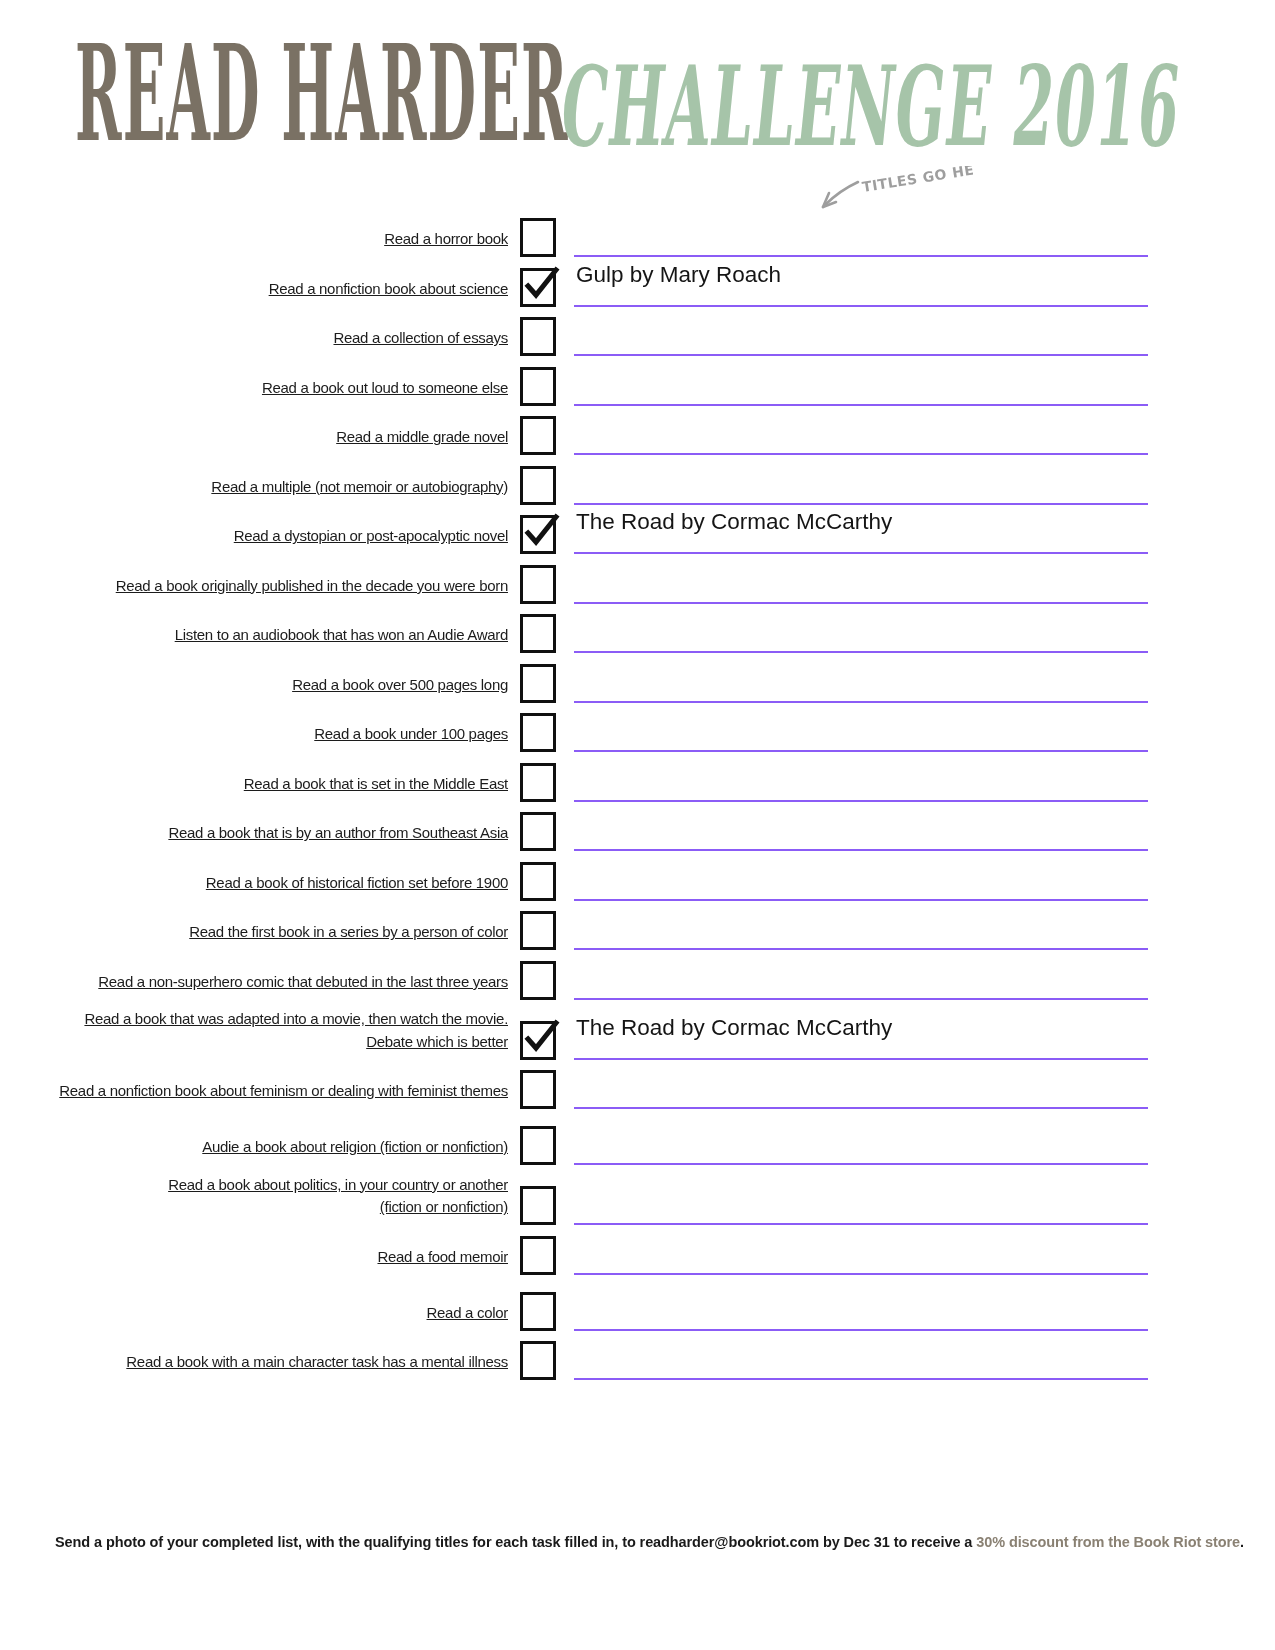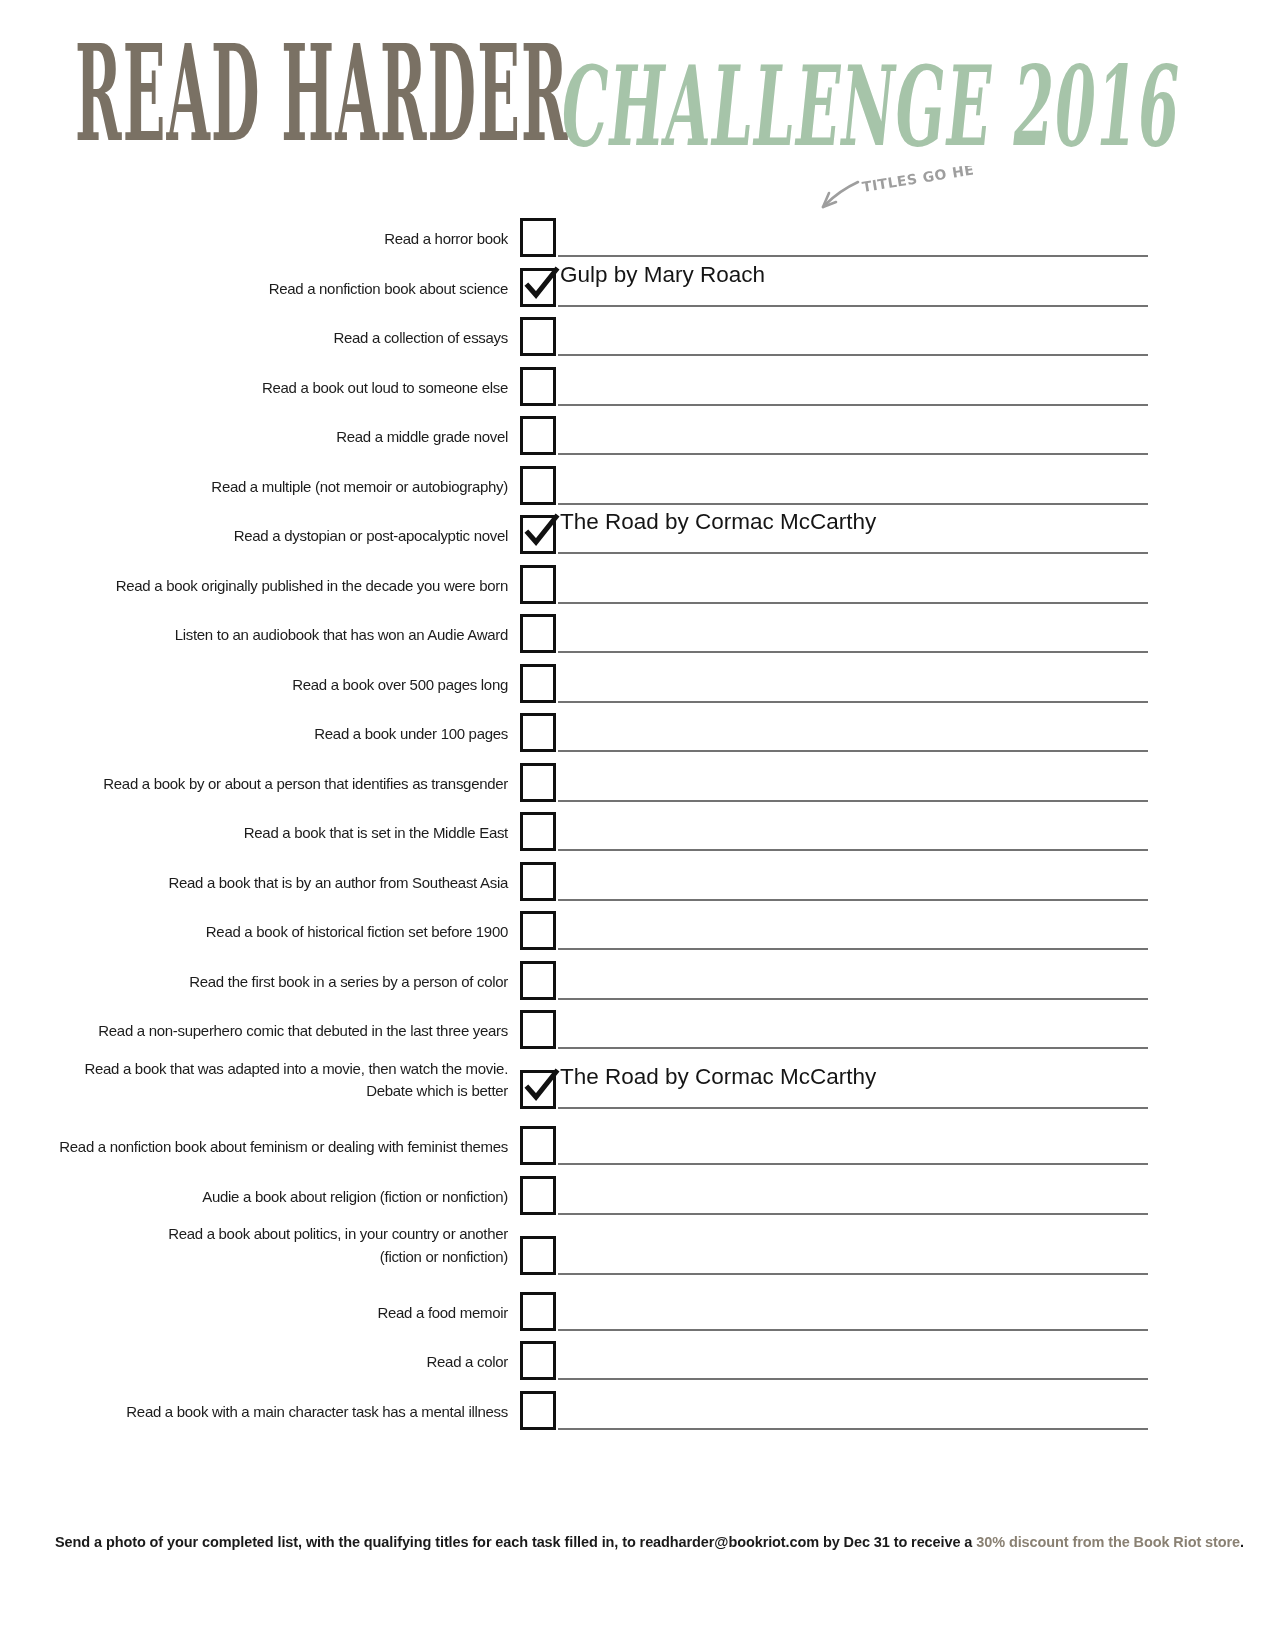--- a/index.html
+++ b/index.html
@@ -32,30 +32,30 @@
 
   
   .list { position:absolute; top:216px; left:60px; width:1088px; }
   .row { display:flex; align-items:flex-end; margin-bottom:8.5px; }
   .row:nth-child(19), .row:nth-child(22) { margin-top:15px; }
   .label {
     width:448px; display:flex; justify-content:flex-end;
     font-size:15px; letter-spacing:-0.3px; color:#1c1c1c;
     line-height:1.52; padding-bottom:6px;
   }
-  .label span { white-space:pre; text-align:right; }
+  .label span { white-space:pre; text-align:right;text-decoration:underline; }
   .box {
     flex:none; width:30px; height:33px; border:3px solid #101010;
     margin-left:12px; position:relative; background:#fff;
   }
   .check { display:none; position:absolute; top:-8px; left:-3px; overflow:visible; }
   .row.checked .check { display:block; }
   .field {
-    flex:1; margin-left:2px; height:39px; position:relative;
-    border-bottom:2px solid #737373;
+    flex:1; margin-left:18px; height:39px; position:relative;
+    border-bottom:2px solid #8b5cf6;
   }
   .entry {
     position:absolute; left:2px; bottom:17px;
     font-size:22.5px; color:#151515; white-space:nowrap;
   }
 
   
   .footer {
     position:absolute; left:0; top:1527px; width:100%;
     text-align:center; font-size:14.5px; font-weight:bold;
@@ -211,31 +211,20 @@
           <span>Read a book under 100 pages</span>
         </div>
       <div class="box">
         
       </div>
       <div class="field">
         <div class="entry"></div>
       </div>
     </div>
 
-    <div class="row">
-      <div class="label">
-          <span>Read a book by or about a person that identifies as transgender</span>
-        </div>
-      <div class="box">
-        
-      </div>
-      <div class="field">
-        <div class="entry"></div>
-      </div>
-    </div>
 
     <div class="row">
       <div class="label">
           <span>Read a book that is set in the Middle East</span>
         </div>
       <div class="box">
         
       </div>
       <div class="field">
         <div class="entry"></div>

